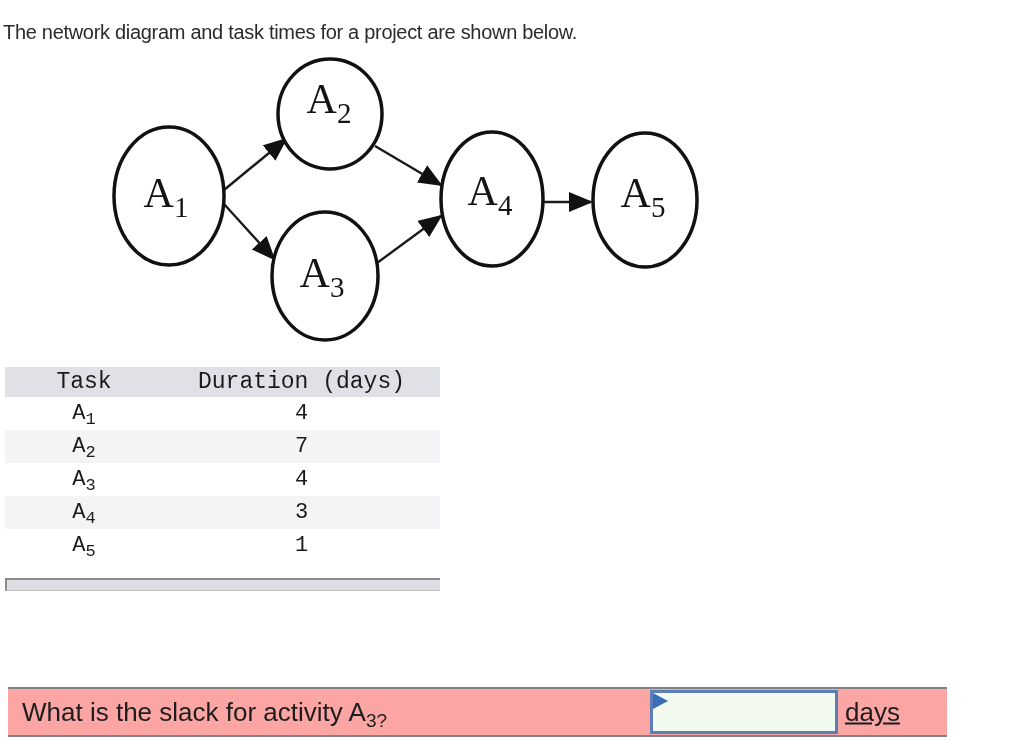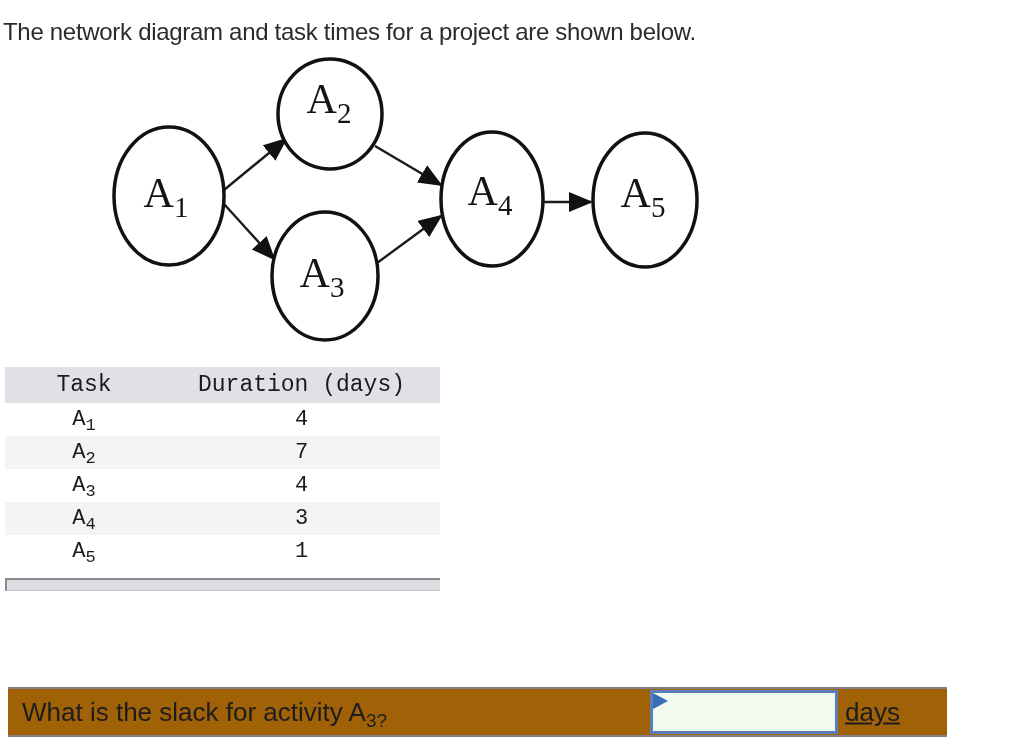--- a/index.html
+++ b/index.html
@@ -8,59 +8,59 @@
     position:relative;
     width:1024px; height:755px;
     font-family:"Liberation Sans", sans-serif;
     color:#1e1e1e;
     overflow:hidden;
   }
 
   
   .page-title {
     position:absolute; left:3px; top:16px;
-    font-size:24px; line-height:32px; color:#2b2b2b;
+    font-size:20px; line-height:32px; color:#2b2b2b;
     letter-spacing:-0.3px;
   }
 
   
   .diagram-svg { position:absolute; left:0; top:0; width:1024px; height:360px; pointer-events:none; }
   .node-ellipse { fill:#ffffff; stroke:#111111; stroke-width:3.5px; }
   .edge-line { stroke:#1a1a1a; stroke-width:2.4px; }
   .node-label { font-family:"Liberation Serif", serif; font-size:42px; fill:#141414; }
   .node-sub   { font-size:29px; }
 
   
   .task-table {
     position:absolute; left:5px; top:367px; width:435px;
     font-family:"Liberation Mono", monospace; color:#1a1a1a;
   }
   .t-head {
-    display:flex; height:36px; align-items:center;
+    display:flex; height:30px; align-items:center;
     background:#e0e1e7; font-size:23px;
   }
   .t-row { display:flex; height:33px; align-items:center; font-size:22px; background:#ffffff; }
   .t-row.alt { background:#f4f4f6; }
   .col-task { width:158px; text-align:center; }
   .col-dur  { flex:1; text-align:center; }
   .tsub { font-size:17px; position:relative; top:5px; }
 
   .h-scrollbar {
     position:absolute; left:5px; top:578px; width:435px; height:13px;
     background:#dcdee3;
     border-top:2px solid #8b8b8b;
     border-left:2px solid #8b8b8b;
     border-bottom:1px solid #bfbfc4;
   }
 
   
   .question-row {
     position:absolute; left:8px; top:687px; width:939px; height:50px;
     border-top:2px solid #828282; border-bottom:2px solid #828282;
-    background:#a16207;
+    background:#fca5a5;
   }
   .question-text {
     position:absolute; left:14px; top:50%; transform:translateY(-50%);
     font-size:26px; color:#1d1d1d; white-space:nowrap;
   }
   .qsub { font-size:19px; position:relative; top:6px; }
   .answer-box {
     position:absolute; left:642px; top:1px; width:188px; height:44px;
     background:#f2f9ef; border:3px solid #5b7fb4;
   }

